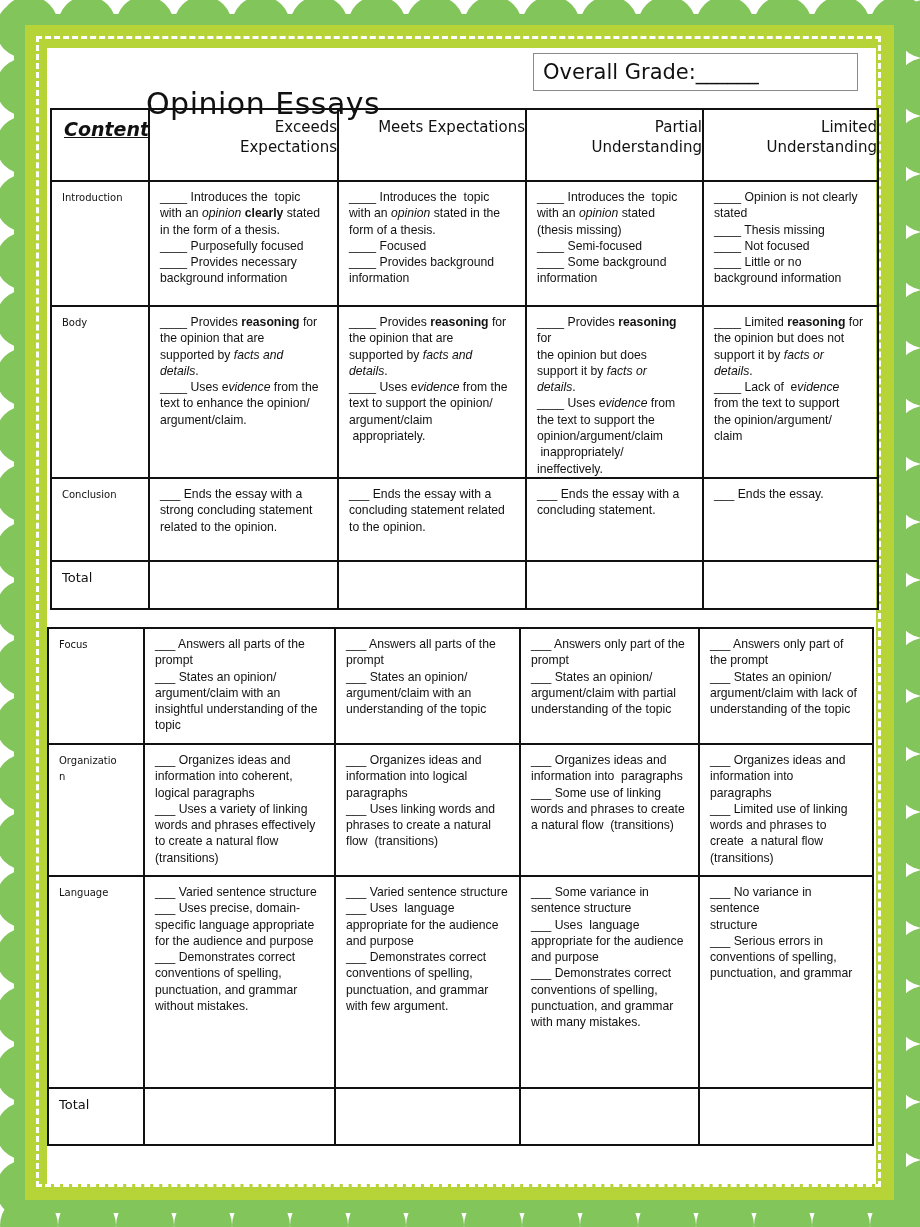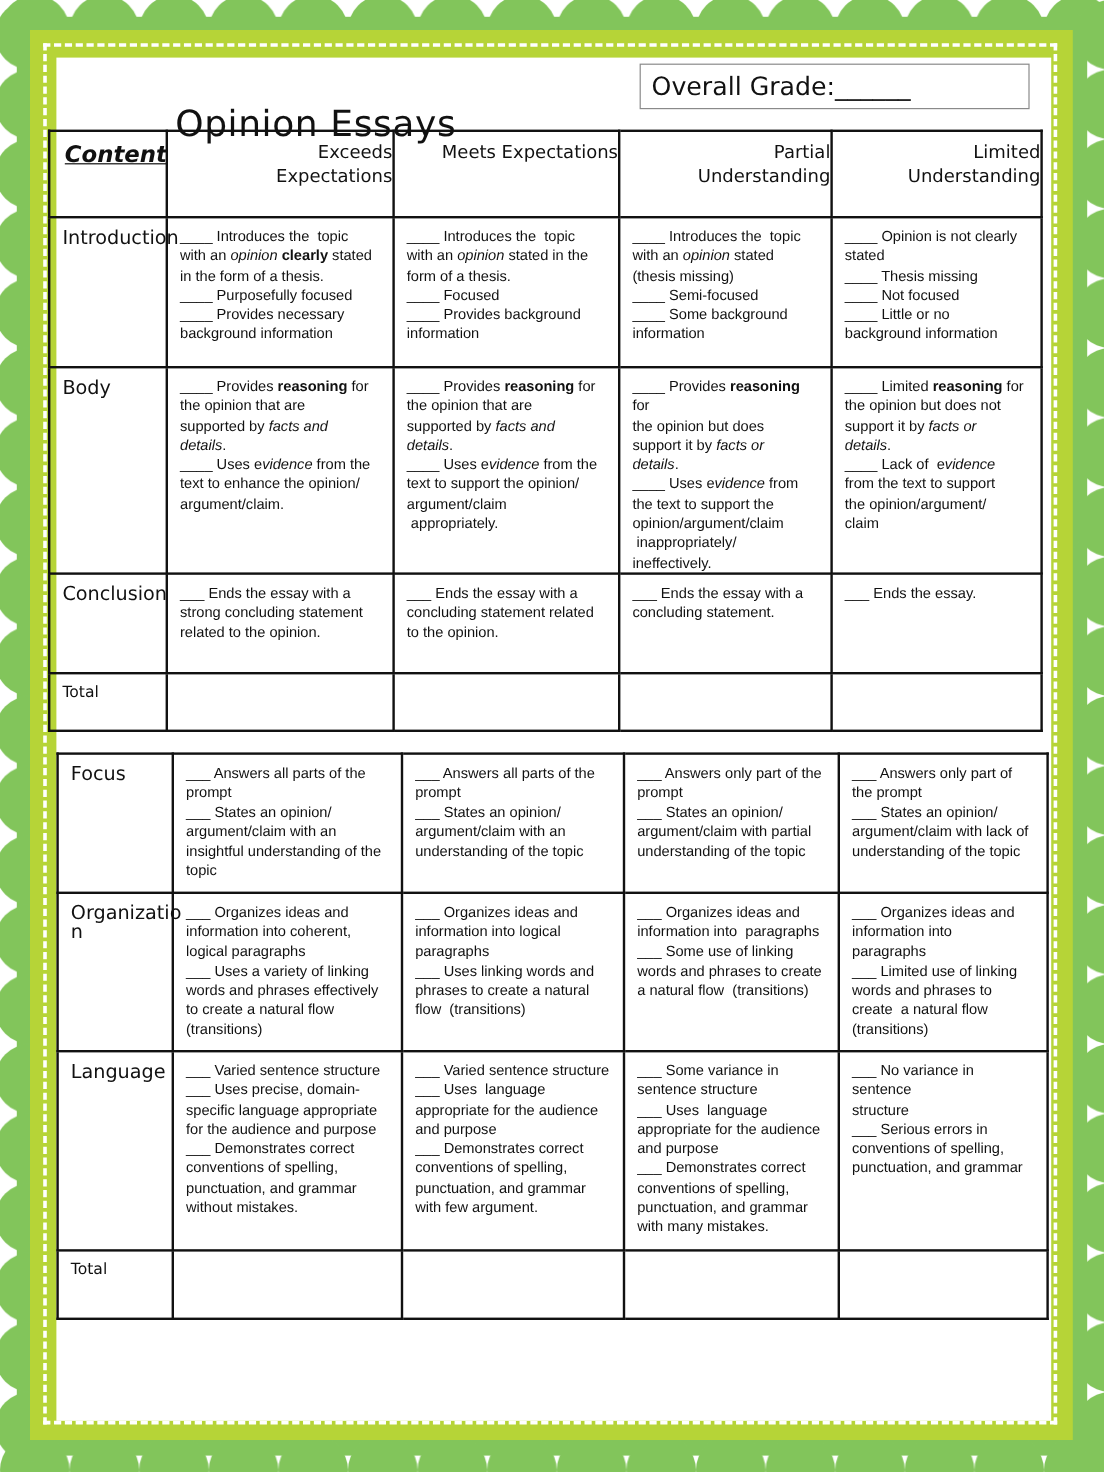--- a/index.html
+++ b/index.html
@@ -9,21 +9,21 @@
   .dash-line { position: absolute; left: 36px; top: 36px; width: 845px; height: 1151px; border: 3px dashed #ffffff; box-sizing: border-box; }
   .paper { position: absolute; left: 47px; top: 48px; width: 829px; height: 1136px; background: #ffffff; }
 
   .title { position: absolute; left: 146px; top: 55px; font-size: 30px; color: #111; font-family: "DejaVu Sans", sans-serif; letter-spacing: 0.5px; margin-top: 31px; }
   .grade-box { position: absolute; left: 533px; top: 53px; width: 325px; height: 38px; border: 1.5px solid #8a8a8a; box-sizing: border-box; font-size: 21px; color: #111; padding: 6px 0 0 9px; }
 
   table.rubric { position: absolute; border-collapse: collapse; table-layout: fixed; }
   table.rubric td, table.rubric th { border: 2px solid #111; vertical-align: top; padding: 0; }
   .hcell { font-family: "DejaVu Sans", sans-serif; font-size: 15px; line-height: 20px; font-weight: normal; text-align: right; color: #111; padding: 7px 0 0 10px !important; }
   .section-label { font-family: "DejaVu Sans", sans-serif; font-style: italic; font-weight: bold; text-decoration: underline; font-size: 19px; padding: 8px 0 0 12px !important; color: #111; }
-  .rowlabel { font-family: "DejaVu Sans", sans-serif; font-size: 16px; color: #111; padding: 8px 0 0 10px !important; line-height: 16px; }
+  .rowlabel { font-family: "DejaVu Sans", sans-serif; font-size: 10px; color: #111; padding: 8px 0 0 10px !important; line-height: 16px; }
   .cell { font-family: "Liberation Sans", sans-serif; font-size: 12.2px; line-height: 16.3px; color: #111; padding: 7px 8px 0 10px !important; }
   .cell .ln { display: block; white-space: pre-wrap; }
   .total-label { font-family: "DejaVu Sans", sans-serif; font-size: 13px; padding: 8px 0 0 10px !important; color: #111; }
   .b { font-weight: bold; }
   .i { font-style: italic; }
 </style>
 </head>
 <body>
 
 <svg class="scallop-frame" width="920" height="1227" viewBox="0 0 920 1227">
@@ -44,21 +44,21 @@
 
 <div class="lime-band"></div>
 <div class="dash-line"></div>
 <div class="paper"></div>
 
 <div class="title">Opinion Essays</div>
 <div class="grade-box">
   <span>Overall Grade:______</span>
 </div>
 
-<table class="rubric" id="content-table" style="left:40px; top:108px; width:827px;">
+<table class="rubric" id="content-table" style="left:50px; top:108px; width:827px;">
   <colgroup>
     <col style="width:98px">
       <col style="width:189px">
       <col style="width:188px">
       <col style="width:177px">
       <col style="width:175px">
   </colgroup>
   <tbody>
       <tr style="height:72px">
     <th class="section-label">Content</th>
@@ -246,21 +246,21 @@
     <td class="cell">
           <span class="ln">___ Organizes ideas and</span>
           <span class="ln">information into</span>
           <span class="ln">paragraphs</span>
           <span class="ln">___ Limited use of linking</span>
           <span class="ln">words and phrases to</span>
           <span class="ln">create  a natural flow</span>
           <span class="ln">(transitions)</span>
         </td>
   </tr>
-  <tr style="height:166px">
+  <tr style="height:212px">
     <td class="rowlabel">Language</td>
     <td class="cell">
           <span class="ln">___ Varied sentence structure</span>
           <span class="ln">___ Uses precise, domain-</span>
           <span class="ln">specific language appropriate</span>
           <span class="ln">for the audience and purpose</span>
           <span class="ln">___ Demonstrates correct</span>
           <span class="ln">conventions of spelling,</span>
           <span class="ln">punctuation, and grammar</span>
           <span class="ln">without mistakes.</span>

